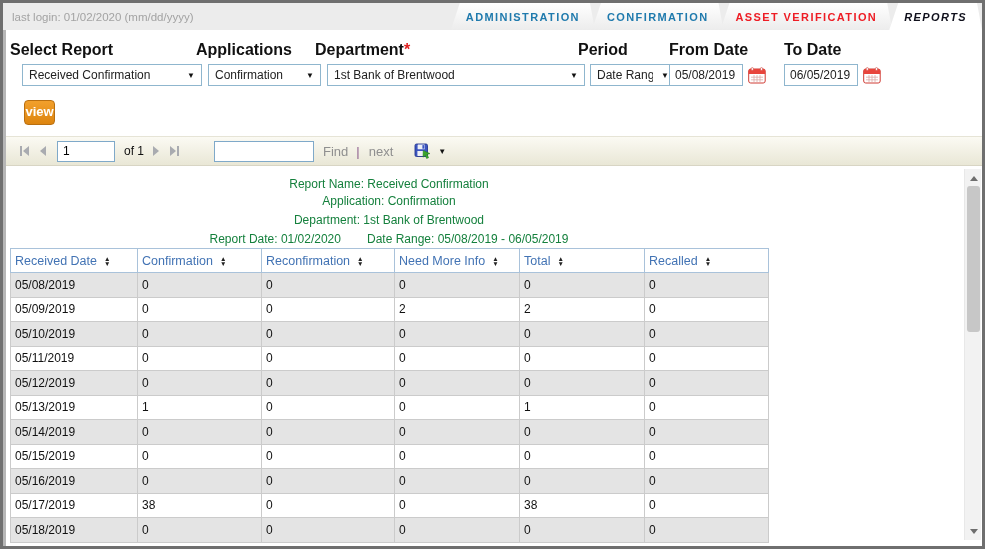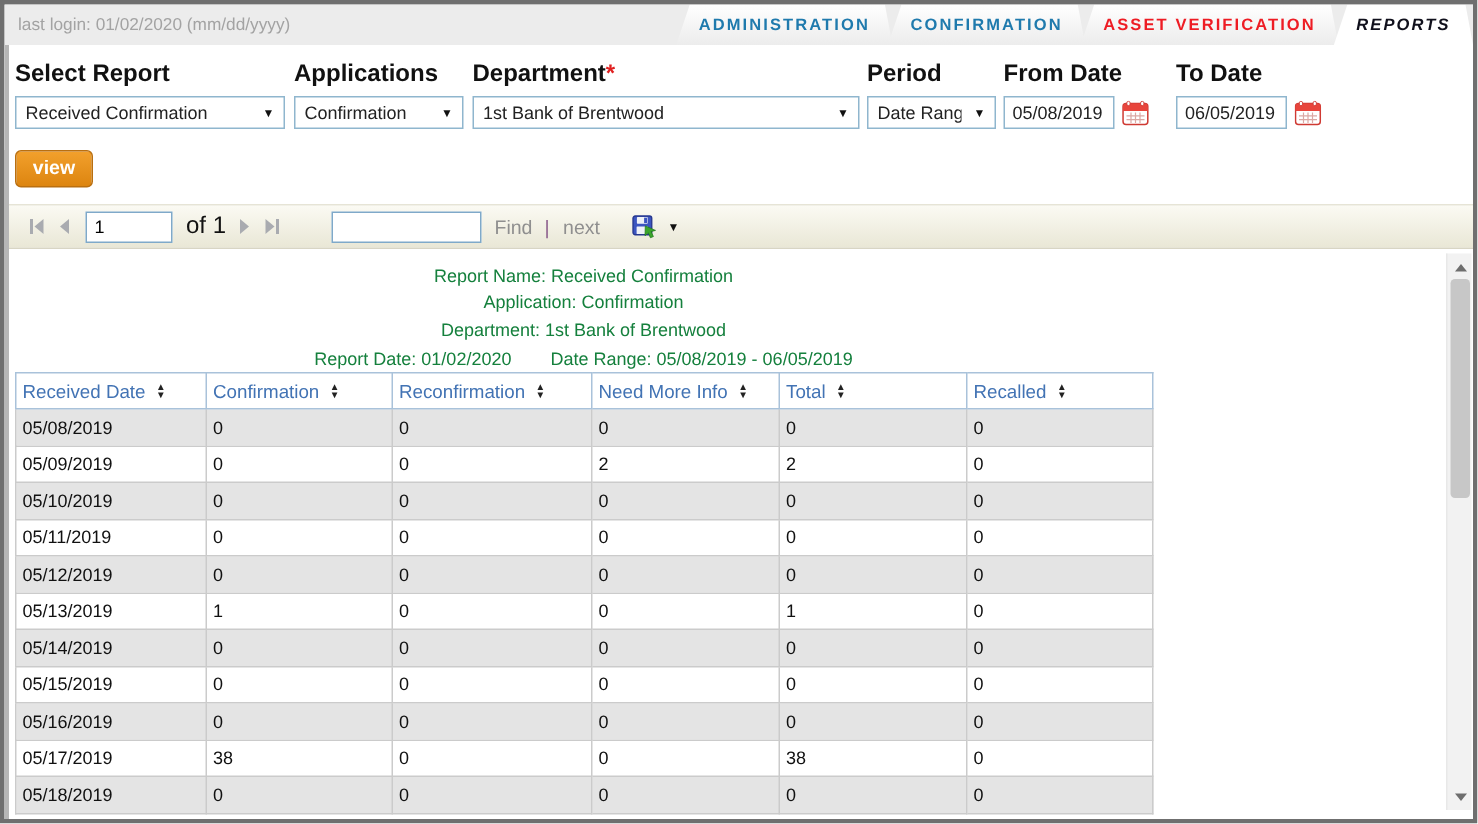--- a/index.html
+++ b/index.html
@@ -21,49 +21,49 @@
   .tab.active { background:#ffffff; }
   
   .left-strip { position:absolute; left:0; top:27px; bottom:0; width:3px; background:#b6b6b6; z-index:6; }
   
   .filters { position:absolute; top:27px; left:0; right:0; height:70px; background:#fff; }
   .fgroup { position:absolute; top:11px; }
   .flabel { font-size:16px; font-weight:bold; color:#111; margin-bottom:5px; white-space:nowrap; }
   .req { color:#e02020; }
   .fselect {
     height:22px; border:1px solid #8fb6ce; background:#fff; display:flex; align-items:center;
-    padding:0 6px; font-size:12px; color:#222; cursor:pointer;
+    padding:0 6px; font-size:12px; color:#222; cursor:pointer;margin-left:12px;
   }
   .fselect-text { flex:1; white-space:nowrap; overflow:hidden; }
   .fselect-arrow { font-size:8px; color:#111; margin-left:8px; }
   .datewrap { display:flex; align-items:center; gap:5px; }
   .date-input {
     width:74px; height:22px; border:1px solid #8fb6ce; font-size:12px; padding:0 5px;
     font-family:inherit; color:#222;
   }
   .cal-btn { width:18px; height:17px; padding:0; border:0; background:transparent; cursor:pointer; display:flex; }
   
   .view-btn {
-    position:absolute; left:7px; top:97px; width:52px; height:25px;
+    position:absolute; left:21px; top:97px; width:31px; height:25px;
     background:linear-gradient(#f2a02c,#dd8510); border:1px solid #b96f10; border-radius:4px;
     color:#fff; font-weight:bold; font-size:13px; font-family:inherit; cursor:pointer; padding:0 0 2px 0;
   }
   
   .toolbar {
     position:absolute; left:3px; right:0; top:133px; height:30px;
     background:linear-gradient(#fbfaf3,#e9e7d6);
     border-top:1px solid #e6e4d6; border-bottom:1px solid #d8d5c4;
     display:flex; align-items:center; padding-left:14px; font-size:12px; color:#333;
   }
   .pg-btn { display:flex; align-items:center; gap:1px; margin-right:11px; cursor:pointer; }
   .tri-l { width:0; height:0; border-top:5px solid transparent; border-bottom:5px solid transparent; border-right:6px solid #a9abb0; }
   .tri-r { width:0; height:0; border-top:5px solid transparent; border-bottom:5px solid transparent; border-left:6px solid #a9abb0; }
   .pbar  { width:2px; height:10px; background:#a9abb0; }
   .pg-input { width:58px; height:21px; border:1px solid #7fa9c9; margin-right:9px; font-size:12px; padding:2px 5px; font-family:inherit; }
-  .of-label { margin-right:9px; color:#111; font-size:16px; white-space:nowrap; }
+  .of-label { margin-right:9px; color:#111; font-size:12px; white-space:nowrap; }
   .search-input { margin-left:24px; width:100px; height:21px; border:1px solid #7fa9c9; font-size:12px; padding:2px 5px; font-family:inherit; }
   .find-link, .next-link { margin-left:9px; color:#8f8f8f; font-size:13px; cursor:pointer; white-space:nowrap; }
   .find-sep { margin-left:8px; color:#8d5e8d; font-size:13px; }
   .export-group { margin-left:21px; display:flex; align-items:center; cursor:pointer; }
   .export-caret { font-size:8px; color:#111; margin-left:6px; }
   
   .viewport { position:absolute; left:3px; right:19px; top:163px; bottom:0; background:#fff; overflow:hidden; }
   .report-head { position:absolute; top:11px; left:4px; width:758px; text-align:center; font-size:12px; color:#15803d; }
   .rh1 { line-height:15px; }
   .rh  { line-height:19px; }

